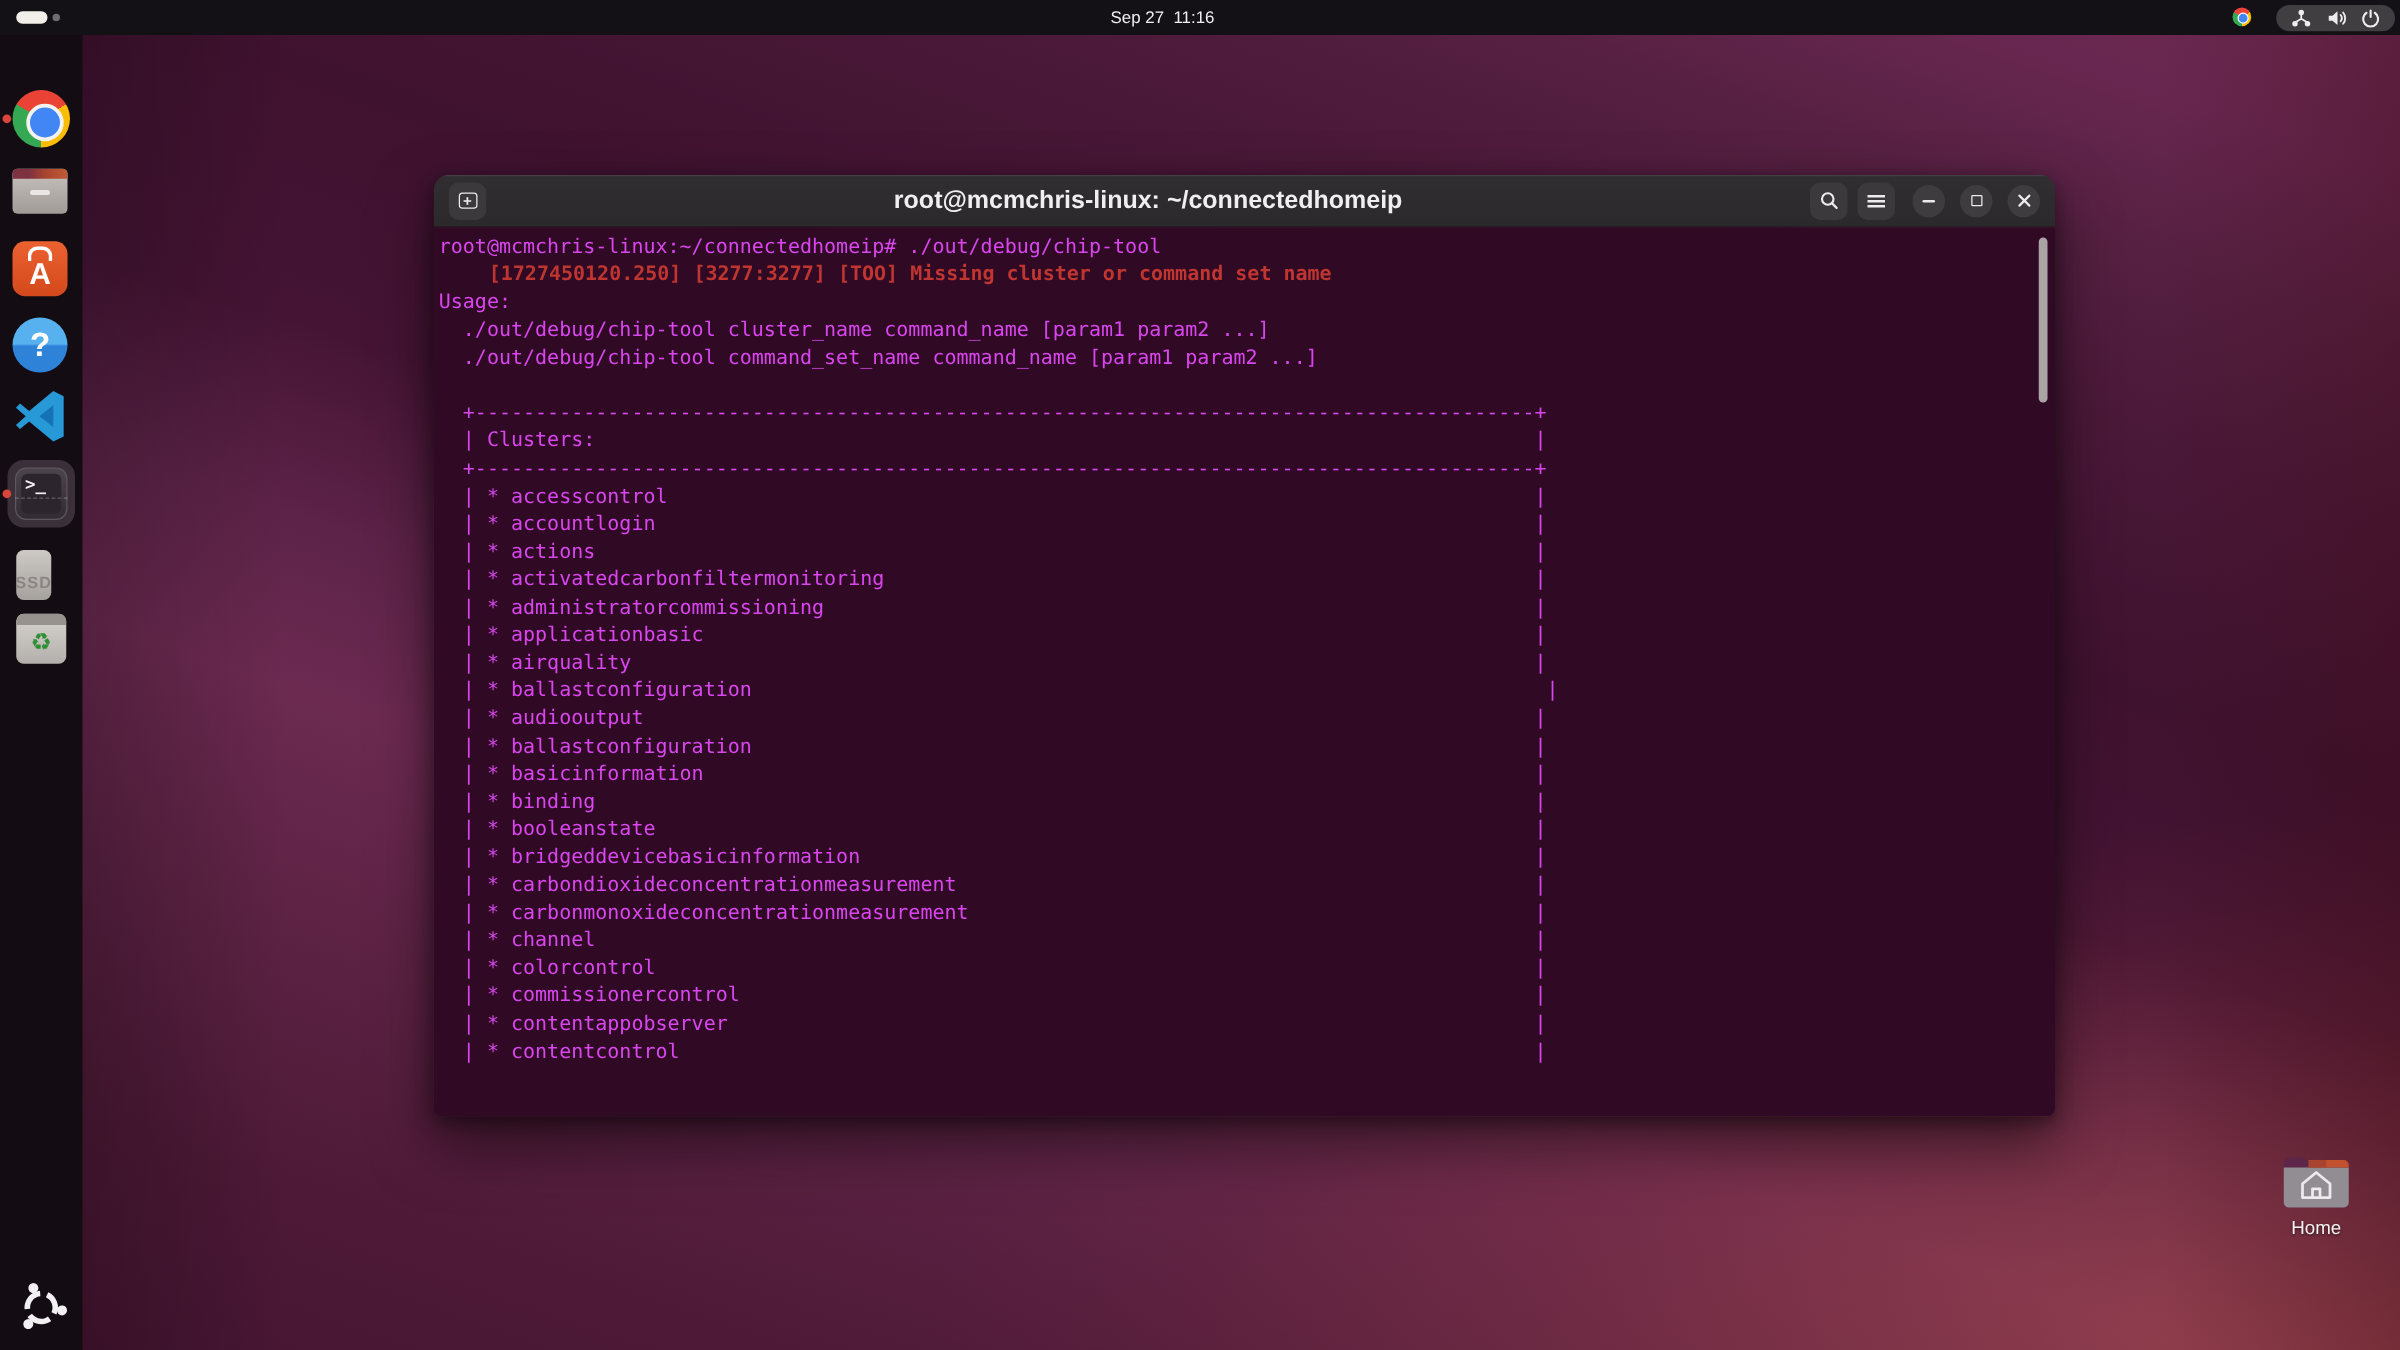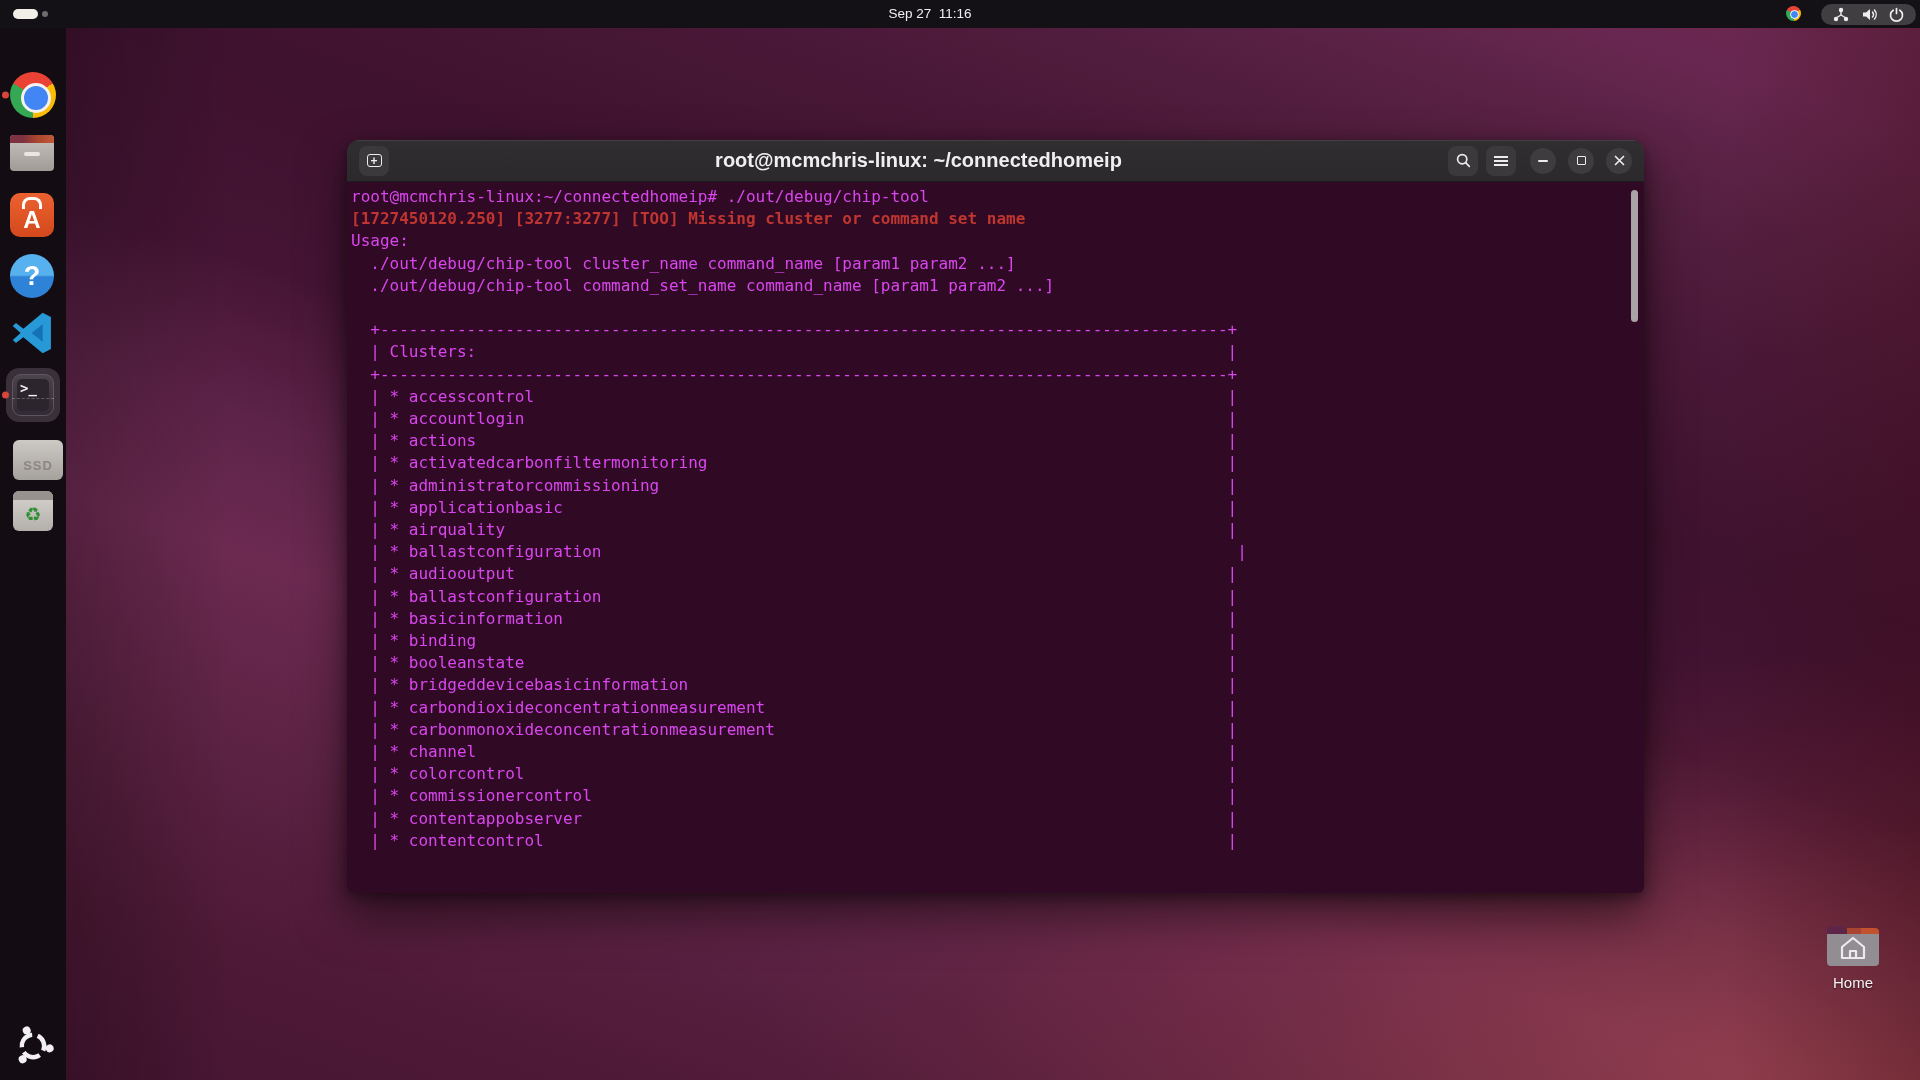--- a/index.html
+++ b/index.html
@@ -78,21 +78,21 @@
 
   .icon-vscode { width:46px; height:46px; }
 
   .term-active { position:absolute; left:6px; width:54px; height:54px; border-radius:13px; background:#3a3039; }
   .icon-terminal { position:absolute; left:6px; top:6px; width:42px; height:42px; border-radius:9px;
     background:linear-gradient(#4c444c,#332b33); border:1px solid #5d5560; }
   .icon-terminal::before { content:""; position:absolute; inset:4px; border-radius:5px; background:#2d252d; }
   .icon-terminal .glyph { position:absolute; left:7px; top:5px; color:#f2f0f2;
     font-family:"DejaVu Sans Mono", monospace; font-size:14px; font-weight:bold; }
 
-  .icon-ssd { width:50px; height:40px; margin:3px; border-radius:6px;
+  .icon-ssd { width:28px; height:40px; margin:3px; border-radius:6px;
     background:linear-gradient(#cdc9c5,#a5a19d); display:flex; align-items:flex-end; justify-content:center;text-align:right; }
   .icon-ssd .glyph { font-size:13px; font-weight:bold; color:#8b8683; letter-spacing:1px; padding-bottom:7px; }
 
   .icon-trash { position:relative; width:40px; height:40px; margin:3px; border-radius:6px;
     background:linear-gradient(#d7d3cf,#b3afab); display:flex; align-items:center; justify-content:center; overflow:hidden; }
   .icon-trash::before { content:""; position:absolute; top:0; left:0; right:0; height:9px; background:#97928e; }
   .icon-trash .glyph { color:#2f8f35; font-size:19px; line-height:1; margin-top:6px; }
 
   .dock-logo { position:absolute; left:13px; bottom:14px; width:40px; height:40px; }
 
@@ -132,21 +132,21 @@
   .gap8 { width:8px; flex:none; } .gap12 { width:12px; flex:none; } .gap14 { width:14px; flex:none; }
 
   .term-body {
     position:relative; height:711px; background:var(--term-bg, #300a24);
     padding:4px 0 0 4px; overflow:hidden;
   }
   .term-line {
     font-family:"DejaVu Sans Mono", monospace; font-size:16px; line-height:22.2px;
     color:#d946ef; white-space:pre; font-variant-ligatures:none;
   }
-  .term-line.err { color:var(--err, #bf3530); font-weight:bold; }
+  .term-line.err { color:var(--err, #bf3530); font-weight:bold;margin-left:40px; }
   .scroll-thumb {
     position:absolute; right:6px; top:8px; width:7px; height:132px;
     border-radius:4px; background:#aba4a7; cursor:pointer;
   }
 
   
   .home-item { position:absolute; left:1819px; top:922px; width:68px; text-align:center; z-index:10; cursor:pointer; }
   .home-folder { position:relative; width:56px; height:46px; margin:0 auto; }
   .home-label {
     margin-top:6px; color:#f4f2f4; font-size:15px; text-shadow:0 1px 2px rgba(0,0,0,.65);

